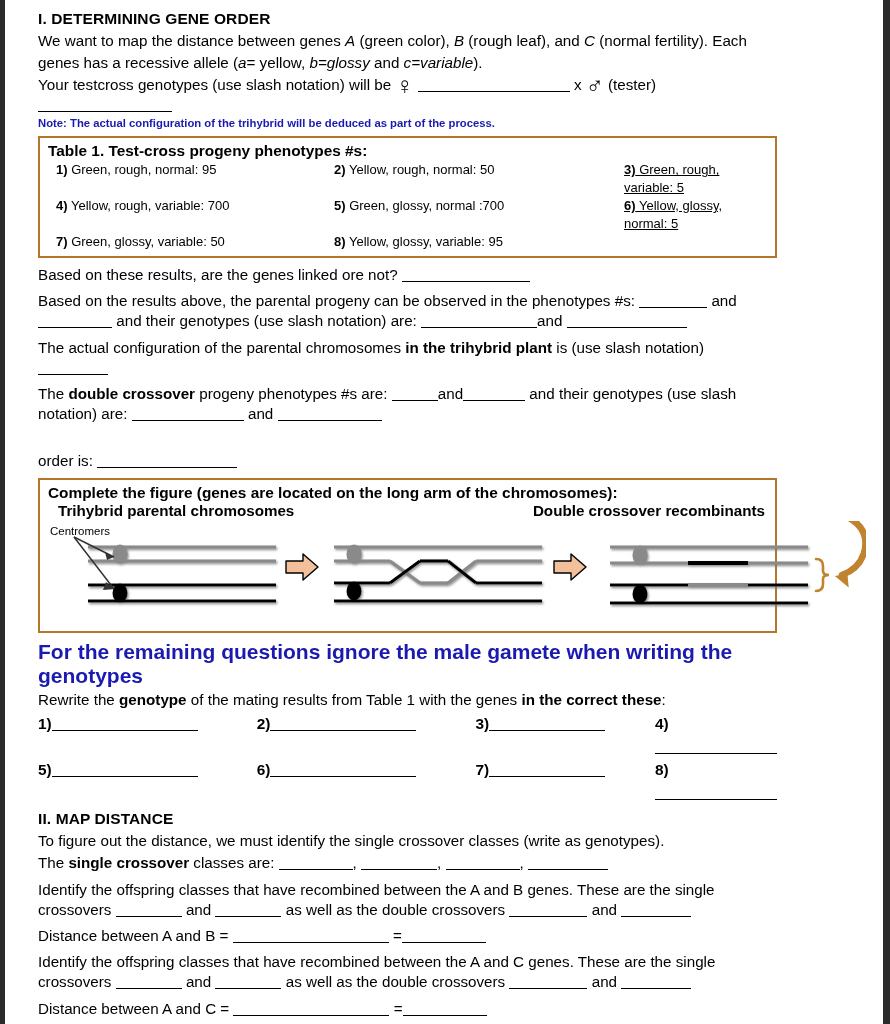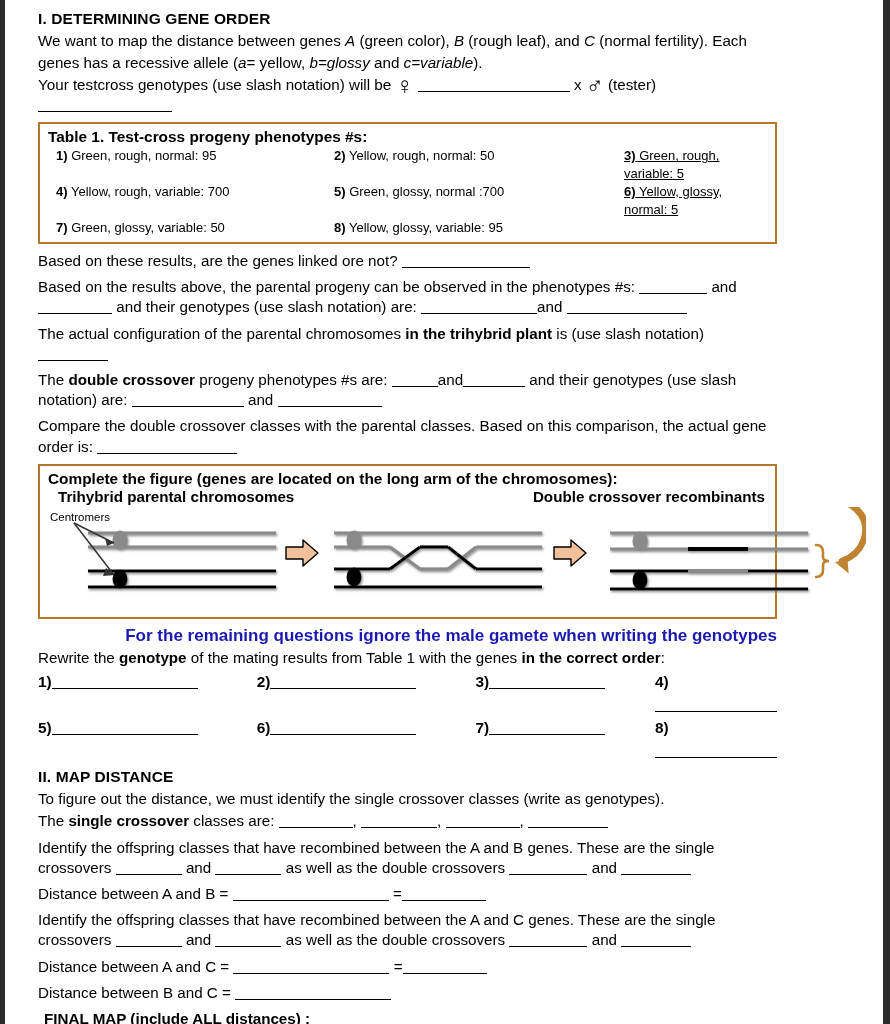--- a/index.html
+++ b/index.html
@@ -16,21 +16,21 @@
   .edge-left  { left: 0;  width: 5px; }
   .edge-right { right: 0; width: 7px; }
 
   .page { position: absolute; left: 5px; top: 0; width: 794px; height: 1024px; padding: 6px 22px 0 33px; }
 
   h1.sect { font-size: 15.5px; font-weight: bold; margin: 4px 0 3px 0; letter-spacing: .1px; }
   p.body  { font-size: 15.2px; margin: 0 0 2px 0; line-height: 1.32; }
   .ital { font-style: italic; }
   .bold { font-weight: bold; }
   .note { color: #1a1ab0; font-size: 11.3px; font-weight: bold; margin: 0 0 4px 0; }
-  .bluehead { color: #1a1ab0; font-size: 17px; font-weight: bold; margin: 5px 0 2px 0; text-align: right; }
+  .bluehead { color: #1a1ab0; font-size: 21px; font-weight: bold; margin: 5px 0 2px 0; }
 
   .ul { display: inline-block; border-bottom: 1.6px solid #000; height: 1em; vertical-align: -2px; }
   .thickline { display:inline-block; border-bottom: 3.4px solid #000; height: 1em; vertical-align: -3px; }
 
   .sym { font-size: 24px; line-height: 0; vertical-align: -4px; }
 
   .boxed {
     border: 2.4px solid #b5762a;
     padding: 4px 8px 5px 8px;
     margin: 7px 0 7px 0;
@@ -71,20 +71,21 @@
 
   <p class="body">
     <span>Your testcross genotypes (use slash notation) will be</span>
     <span class="sym">♀</span>
     <span class="ul" style="width:152px"></span>
     <span>x</span>
     <span class="sym">♂</span>
     <span>(tester)</span><span class="ul" style="width:134px"></span>
   </p>
 
+  <p class="note">Note: The actual configuration  of the trihybrid will be deduced as part of the process.</p>
 
   <div class="boxed">
     <div class="tbl-title">Table 1. Test-cross progeny phenotypes #s:</div>
 
     <div class="tbl-row">
       <div class="tbl-cell c1"><span class="bold">1)</span><span> Green, rough, normal: 95</span></div>
       <div class="tbl-cell c2"><span class="bold">2)</span><span> Yellow, rough, normal: 50</span></div>
       <div class="tbl-cell c3"><span class="bold">3)</span><span> Green, rough, variable: 5</span></div>
     </div>
 
@@ -129,21 +130,21 @@
     <span>progeny phenotypes #s are:</span>
     <span class="ul" style="width:46px"></span><span>and</span><span class="ul" style="width:62px"></span>
     <span>and their genotypes (use slash</span><br>
     <span>notation) are:</span>
     <span class="ul" style="width:112px"></span>
     <span>and</span>
     <span class="ul" style="width:104px"></span>
   </p>
 
   <p class="q-line">
-    <span>Compare the double crossover classes with the parental classes.  Based on this comparison, the actual gene</span><br>
+    <br>
     <span>order is:</span>
     <span class="ul" style="width:140px"></span>
   </p>
 
   <div class="boxed" style="padding:4px 6px 2px 8px;">
     <div class="fig-title">Complete the figure (genes are located on the long arm of the chromosomes):</div>
     <div class="fig-sub">
       <span>Trihybrid parental chromosomes</span>
       <span>Double crossover recombinants</span>
     </div>
@@ -215,21 +216,21 @@
         <path d="M768,38 q7,0 7,7 l0,5 q0,4 6,4 q-6,0 -6,4 l0,5 q0,7 -7,7" fill="none" stroke="#c0832f" stroke-width="2.6" stroke-linecap="round"></path>
         <path d="M790,-8 q34,12 26,40 q-5,16 -22,22" fill="none" stroke="#c0832f" stroke-width="6.5" stroke-linecap="round"></path>
         <polygon points="796,52 788,62 806,62" fill="#c0832f" transform="rotate(40 797,57)"></polygon>
       </svg>
     </div>
   </div>
 
   <div class="bluehead">For the remaining questions ignore the male gamete when writing the genotypes</div>
 
   <p class="body">
-    <span>Rewrite the </span><span class="bold">genotype</span><span> of the mating results from Table 1 with the genes </span><span class="bold">in the correct order</span><span>:</span>
+    <span>Rewrite the </span><span class="bold">genotype</span><span> of the mating results from Table 1 with the genes </span><span class="bold">in the correct these</span><span>:</span>
   </p>
 
   <div class="rw-grid">
     <div style="width:224px"><span>1)</span><span class="ul" style="width:146px"></span></div>
     <div style="width:224px"><span>2)</span><span class="ul" style="width:146px"></span></div>
     <div style="width:184px"><span>3)</span><span class="ul" style="width:116px"></span></div>
     <div style="flex:1"><span>4)</span><span class="ul" style="width:122px"></span></div>
   </div>
 
   <div class="rw-grid">

